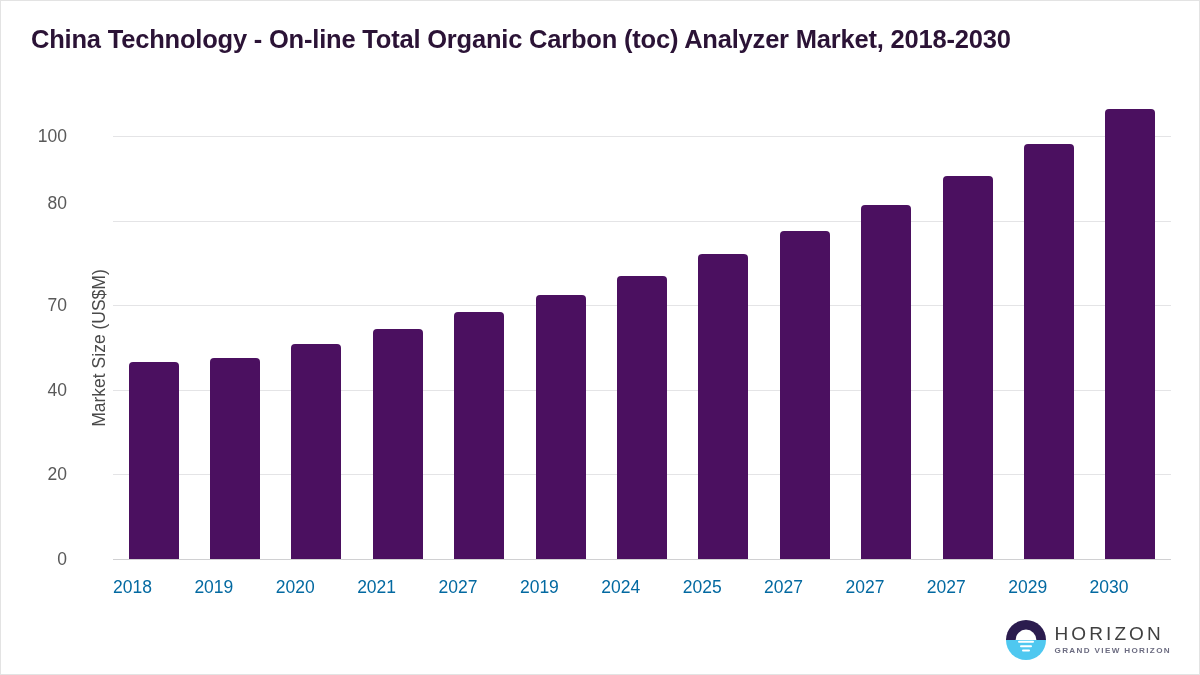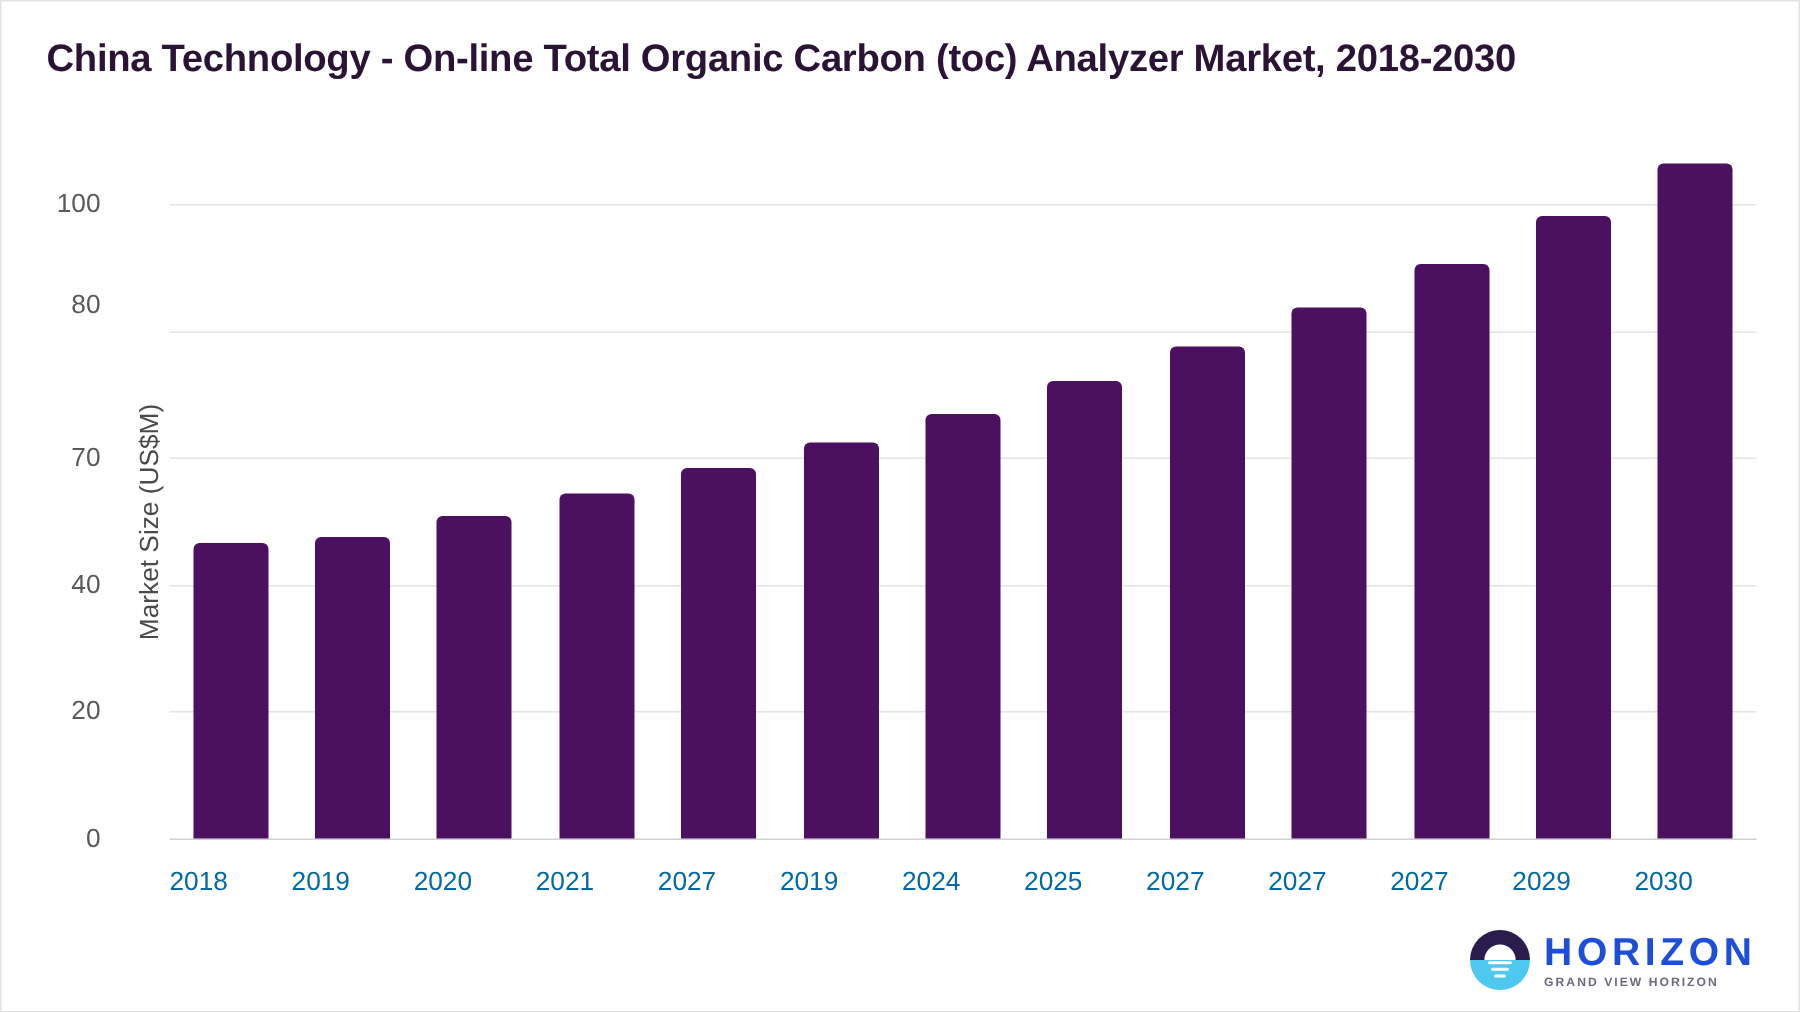--- a/index.html
+++ b/index.html
@@ -140,23 +140,23 @@
     height: 40px;
     flex: 0 0 40px;
   }
   .logo-text {
     display: flex;
     flex-direction: column;
     justify-content: center;
     line-height: 1;
   }
   .logo-word {
-    font-size: 26px;
-    font-weight: bold;
-    color: #1d4ed8;
+    font-size: 19px;
+    font-weight: normal;
+    color: #404040;
     letter-spacing: 3.1px;
   }
   .logo-sub {
     margin-top: 4px;
     font-size: 8.1px;
     font-weight: bold;
     color: #6b6b80;
     letter-spacing: 1.35px;
   }
 </style>

